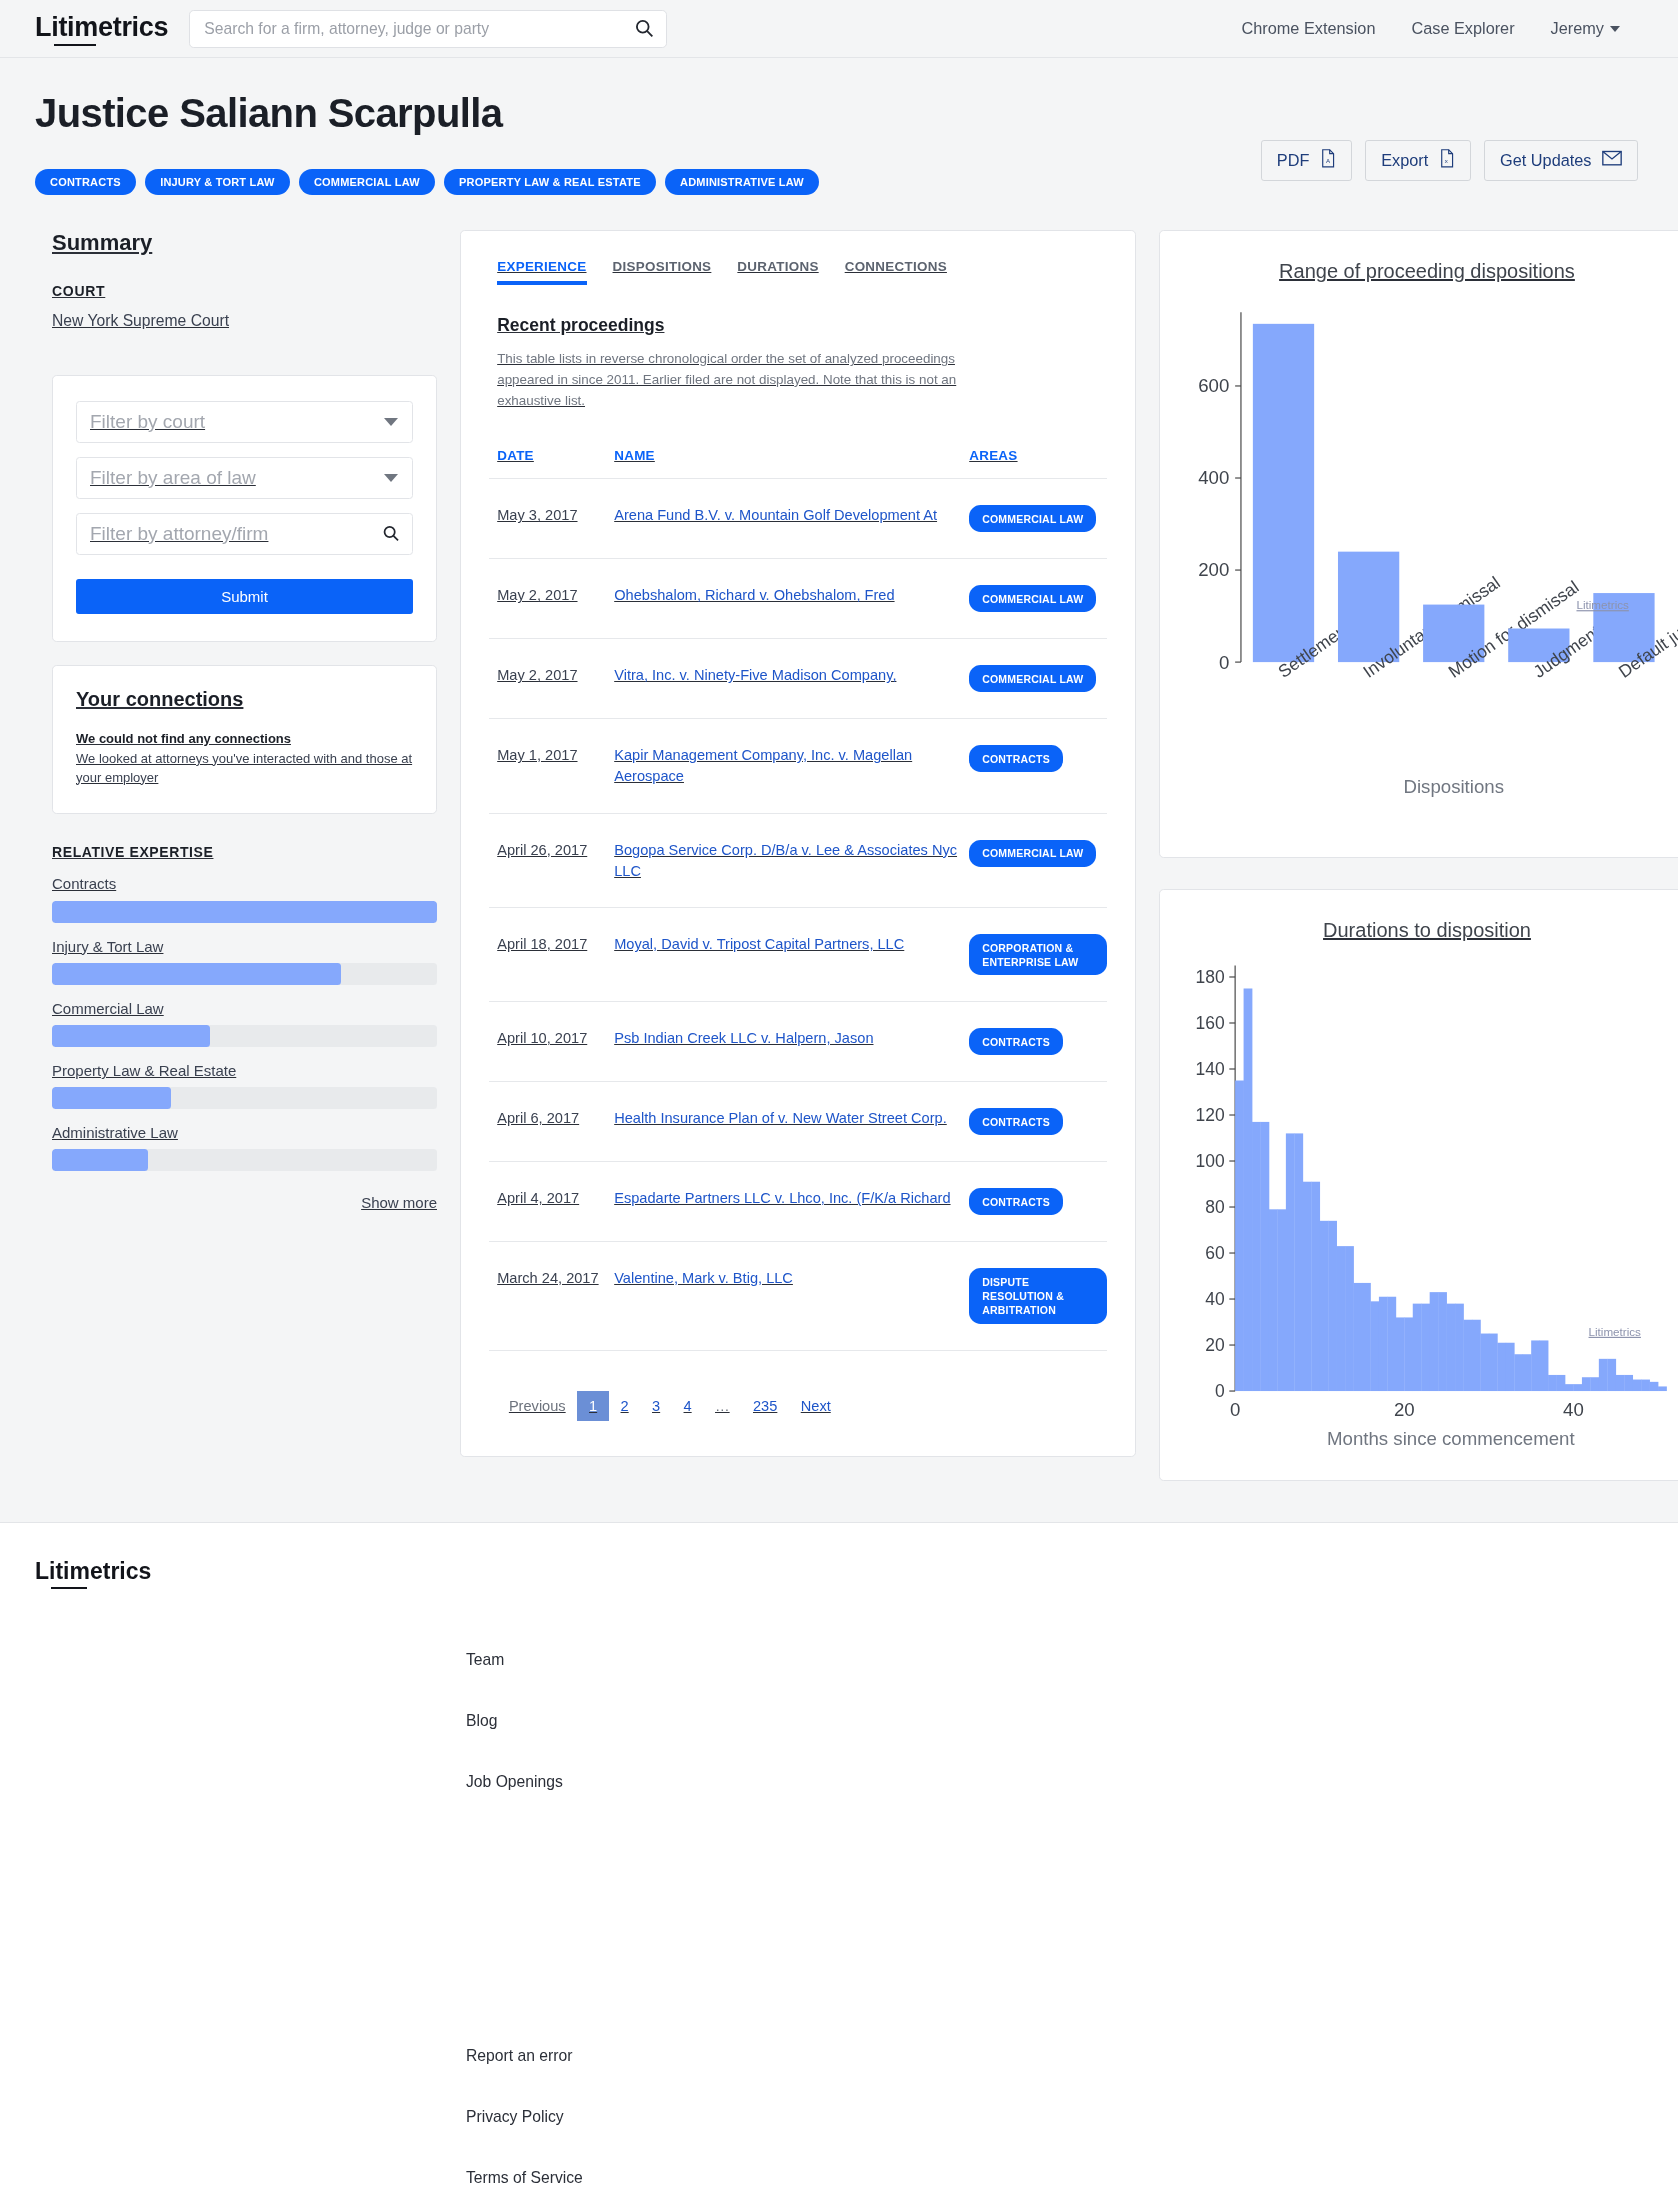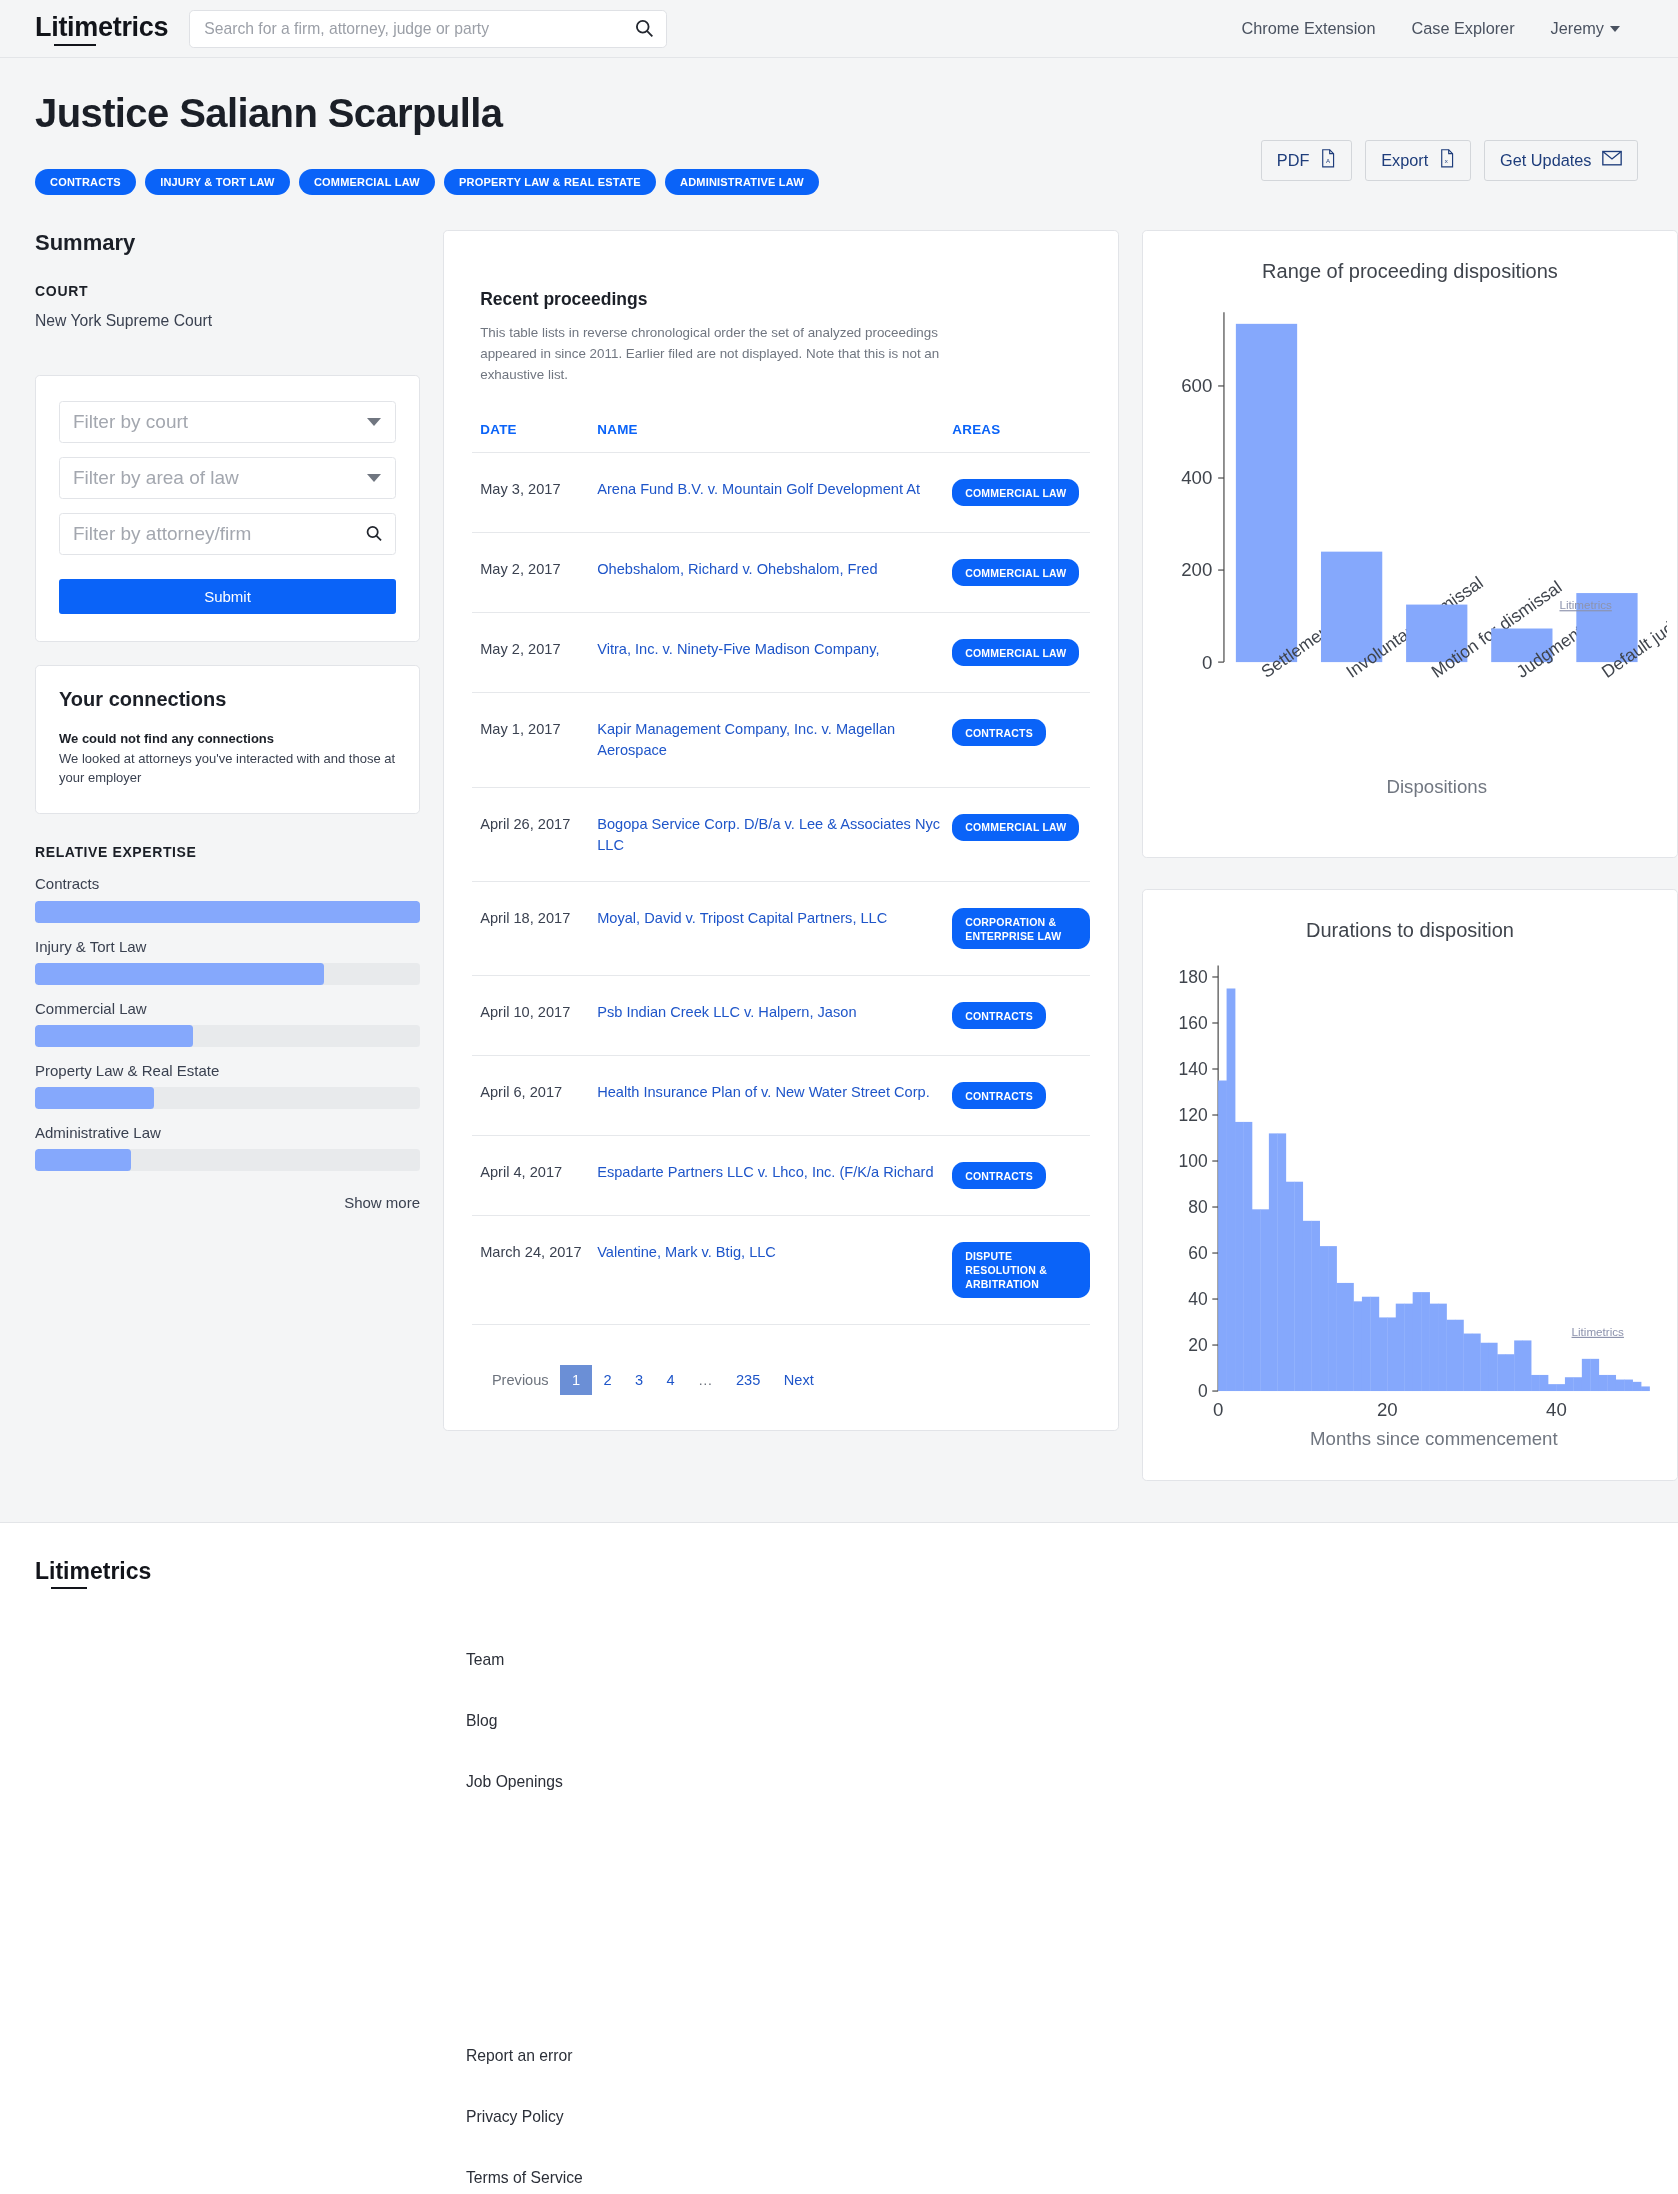--- a/index.html
+++ b/index.html
@@ -52,22 +52,23 @@
     border: 1.2px solid #d3d6da; background:#f4f5f6; color:#1e3d7b; border-radius:2.9px;
     height: 41px; padding: 0 15px; display:flex; align-items:center; gap:10.5px;
     font-size: 16.3px; cursor:pointer;
   }
 
   
   .grid {
     display: grid;
     grid-template-columns: 385px 676px 536px;
     gap: 23px;
-    padding: 35px 35px 0 35px;
+    padding: 35px 35px 0 52px;
     align-items: start;
+    text-decoration: underline;
   }
 
   
   .side-h { font-size: 22px; font-weight: 700; color:#1b1f27; padding-left:0; }
   .kicker { font-size: 14px; font-weight: 700; letter-spacing: 0.7px; color:#1b1f27; margin-top: 27px; }
   .kval { font-size: 15.7px; color:#3a4150; margin-top: 13px; }
 
   .card { background:#fff; border:1.2px solid #e2e4e8; border-radius: 4.7px; }
   .filtercard { margin-top: 45px; padding: 24.5px 23px 27px 23px; }
   .fld {
@@ -281,20 +282,26 @@
           <div class="exp-track">
               <div class="exp-fill" style="width: 25%;"></div>
             </div>
         </div>
 
         <div class="showmore">Show more</div>
       </div>
     </div>
 
     <div class="panel">
+      <div class="tabs">
+        <div class="tab active">EXPERIENCE</div>
+        <div class="tab">DISPOSITIONS</div>
+        <div class="tab">DURATIONS</div>
+        <div class="tab">CONNECTIONS</div>
+      </div>
 
       <div class="rp-h">Recent proceedings</div>
       <div class="rp-d">This table lists in reverse chronological order the set of analyzed proceedings appeared in since 2011. Earlier filed are not displayed. Note that this is not an exhaustive list.</div>
 
       <table class="proc">
         <thead>
           <tr>
             <th class="c-date">DATE</th>
             <th class="c-name">NAME</th>
             <th>AREAS</th>

